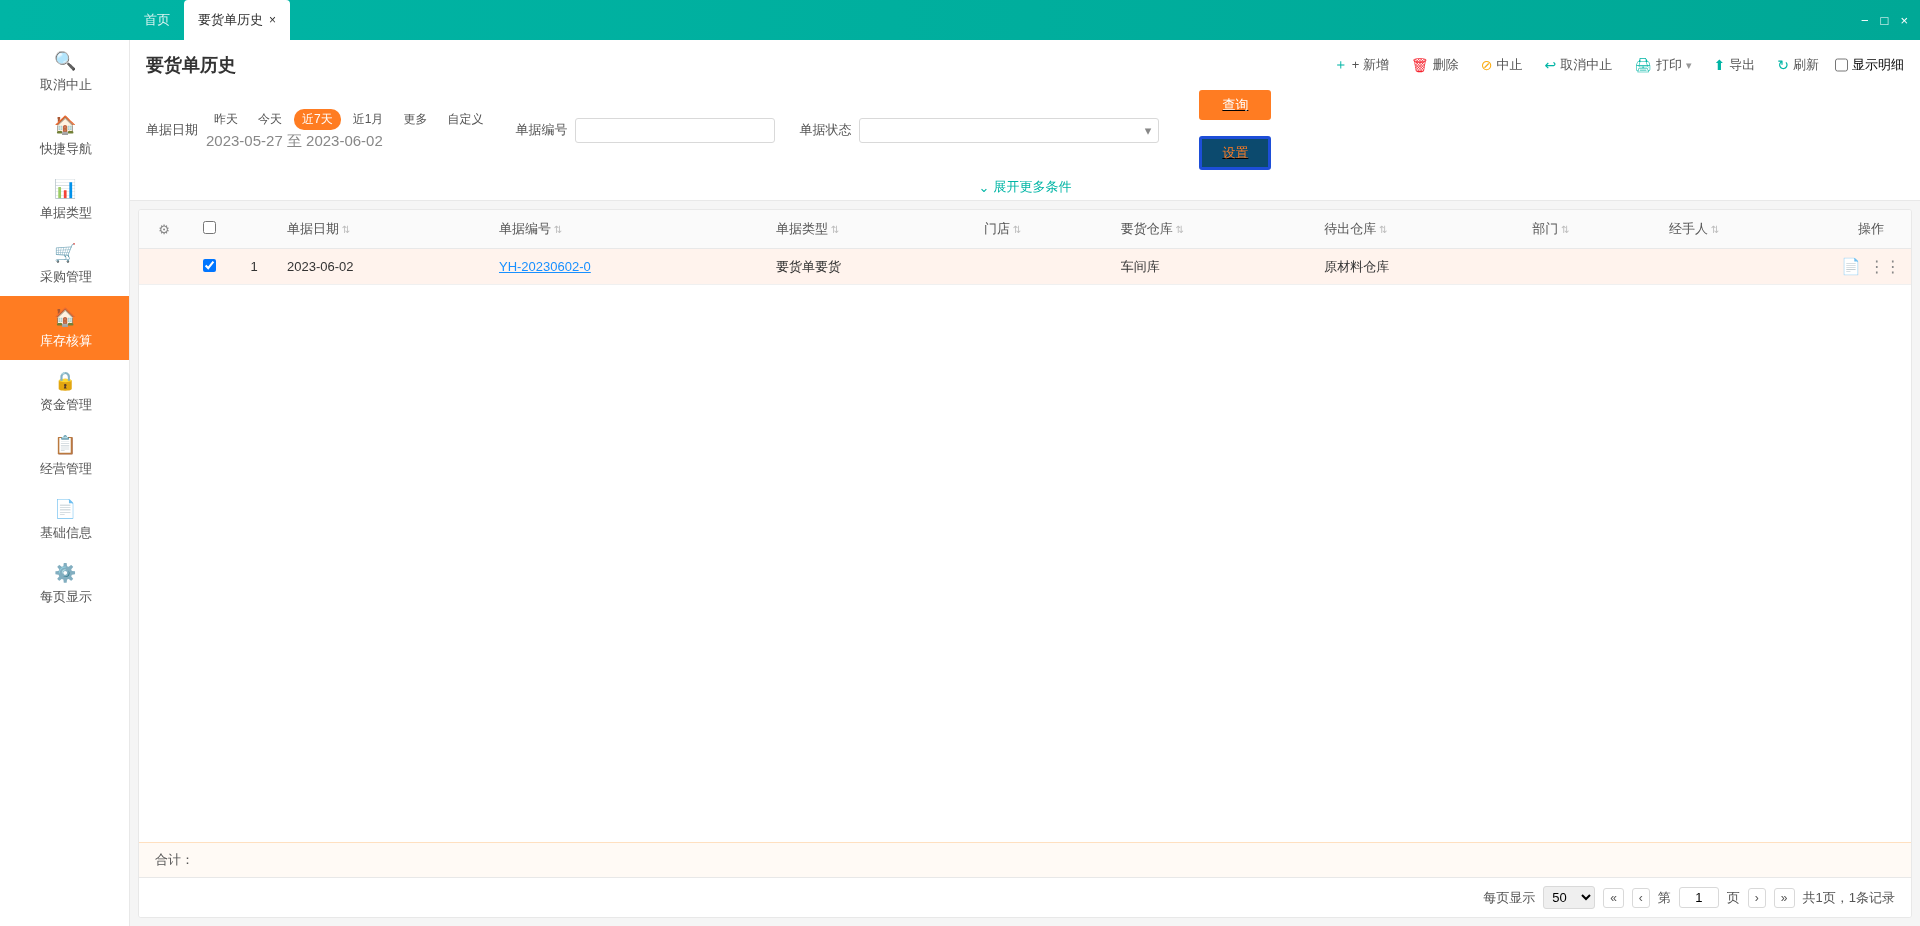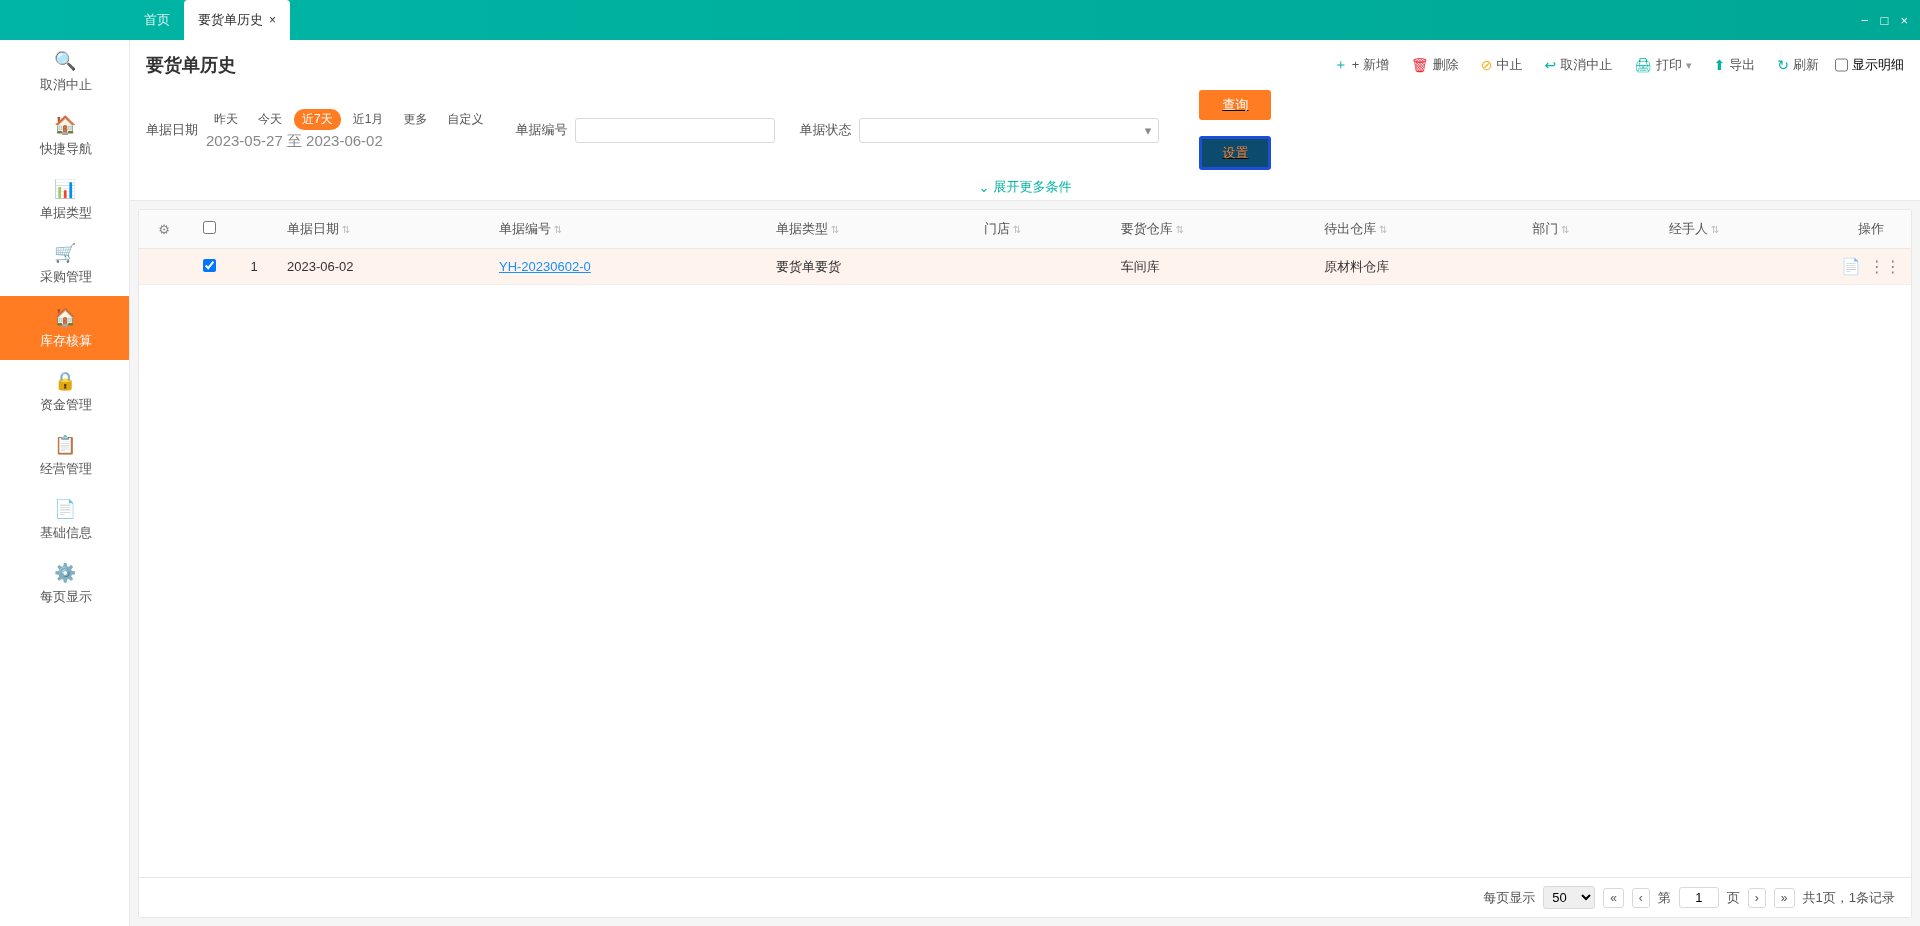--- a/index.html
+++ b/index.html
@@ -500,20 +500,23 @@
               <td></td>
               <td class="col-ops">
                 <span class="op-icon" title="编辑">📄</span>
                 <span class="op-icon" title="更多">⋮⋮</span>
               </td>
             </tr>
           </tbody>
         </table>
       </div>
 
+      <div class="footer-summary">
+        <span>合计：</span>
+      </div>
 
       <div class="footer-pagination">
         <span>每页显示</span>
         <select class="pagination-select">
           <option>50</option>
           <option>10</option>
           <option>20</option>
           <option>100</option>
         </select>
         <button class="pagination-btn">«</button>

